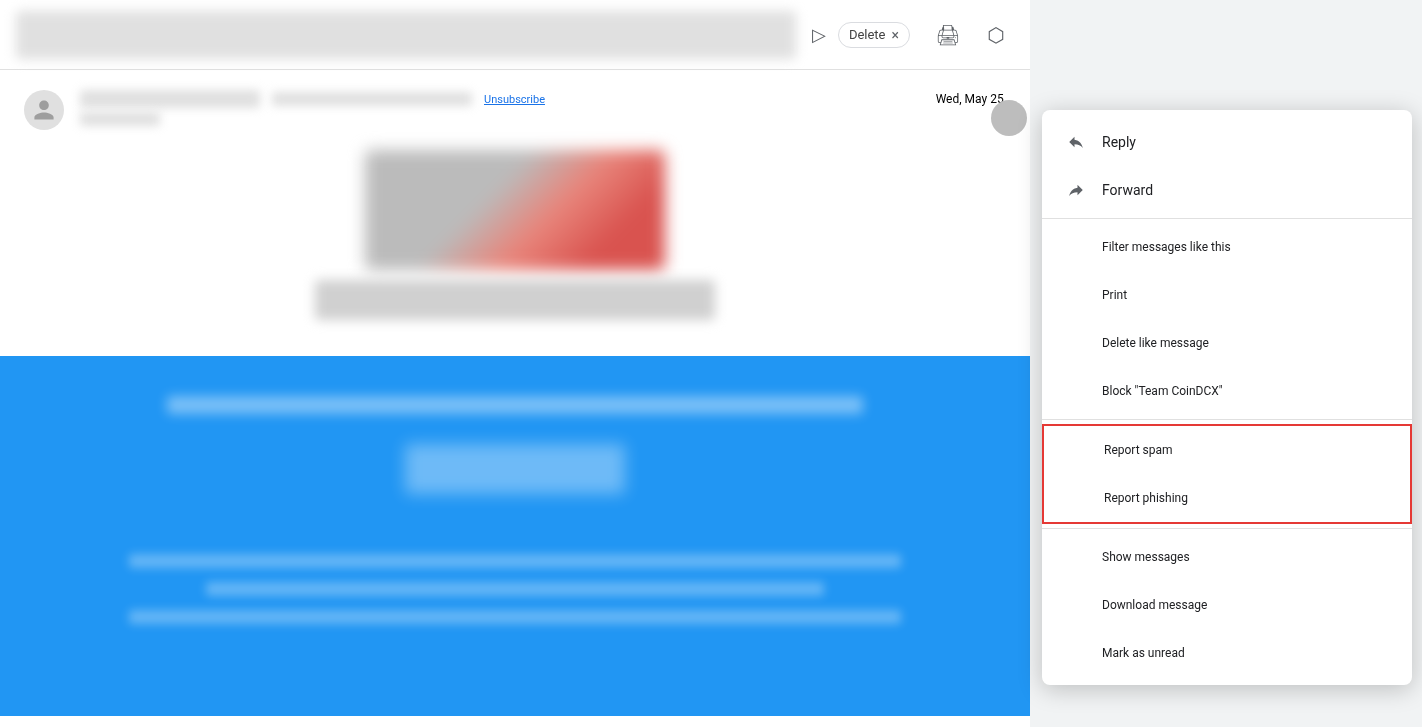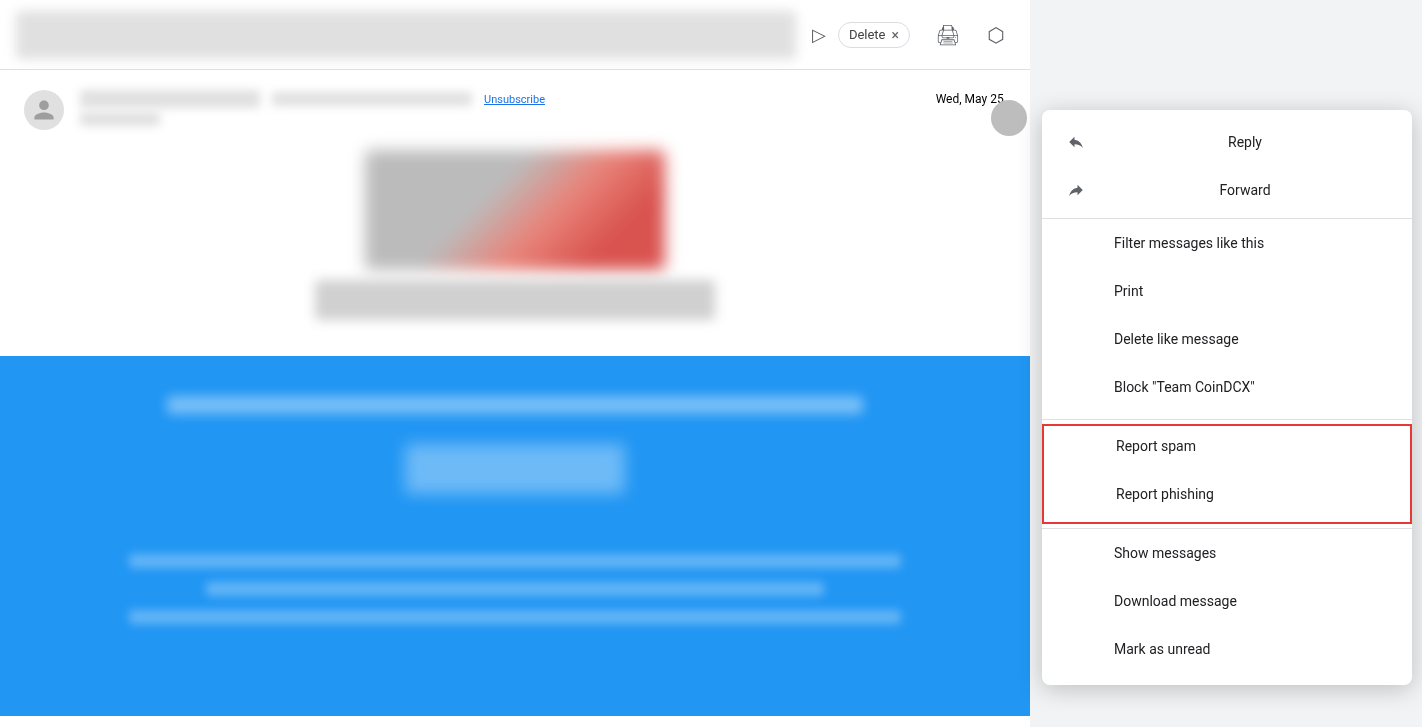--- a/index.html
+++ b/index.html
@@ -236,21 +236,20 @@
 
     .menu-item {
       display: flex;
       align-items: center;
       padding: 10px 24px;
       font-size: 14px;
       color: #202124;
       cursor: pointer;
       gap: 16px;
       min-height: 48px;
-      text-align: center;
     }
 
     .menu-item .menu-icon {
       width: 20px;
       display: flex;
       align-items: center;
       justify-content: center;
       color: #5f6368;
       font-size: 16px;
     }
@@ -262,26 +261,26 @@
     
     .menu-highlight-group {
       border: 2.5px solid #e53935;
       border-radius: 0;
       margin: 2px 0;
       overflow: hidden;
     }
 
     .menu-item-no-icon {
       display: flex;
+      align-items: center;
       padding: 12px 24px 12px 60px;
-      font-size: 14px;
+      font-size: 12px;
       color: #202124;
       cursor: pointer;
       min-height: 48px;
-      margin-left: 12px;
     }
 
     .divider {
       height: 1px;
       background: #e0e0e0;
       margin: 4px 0;
     }
 
     
     .top-right-avatar {

